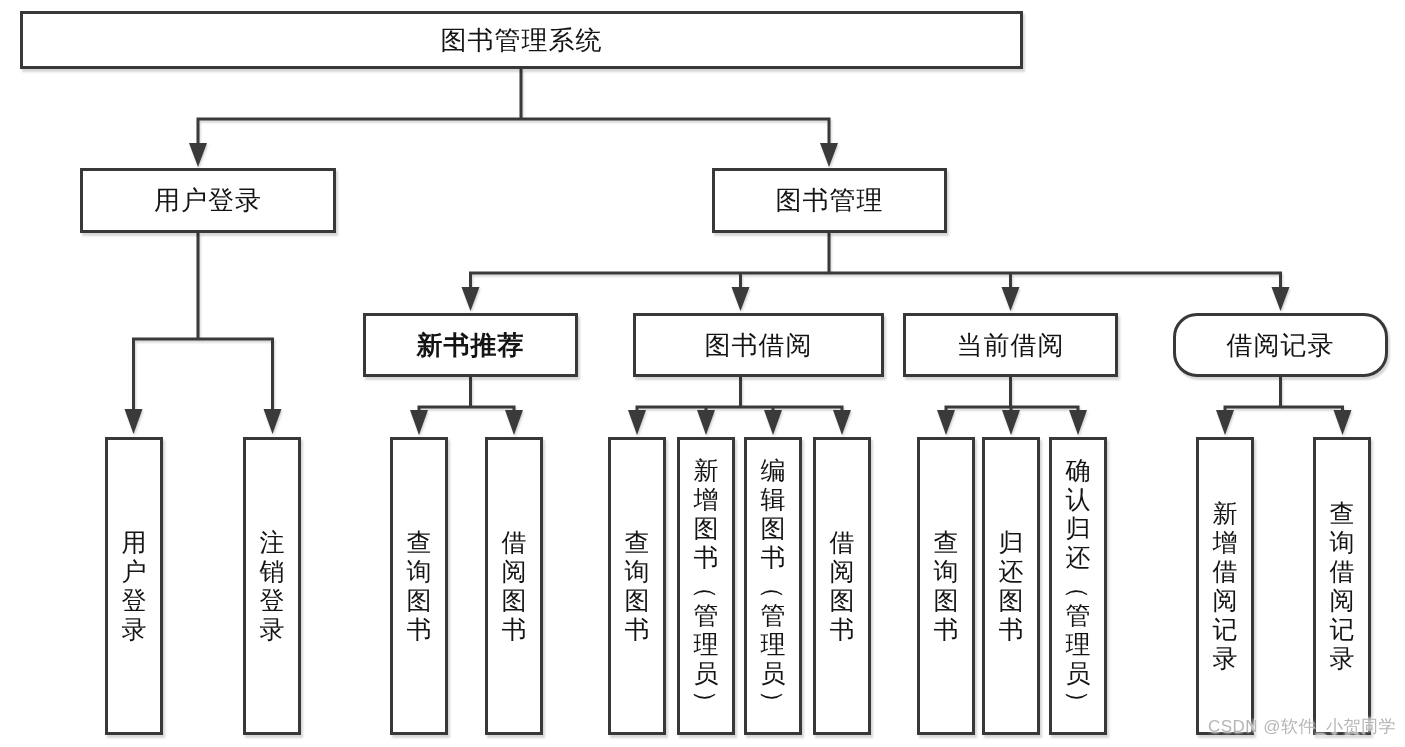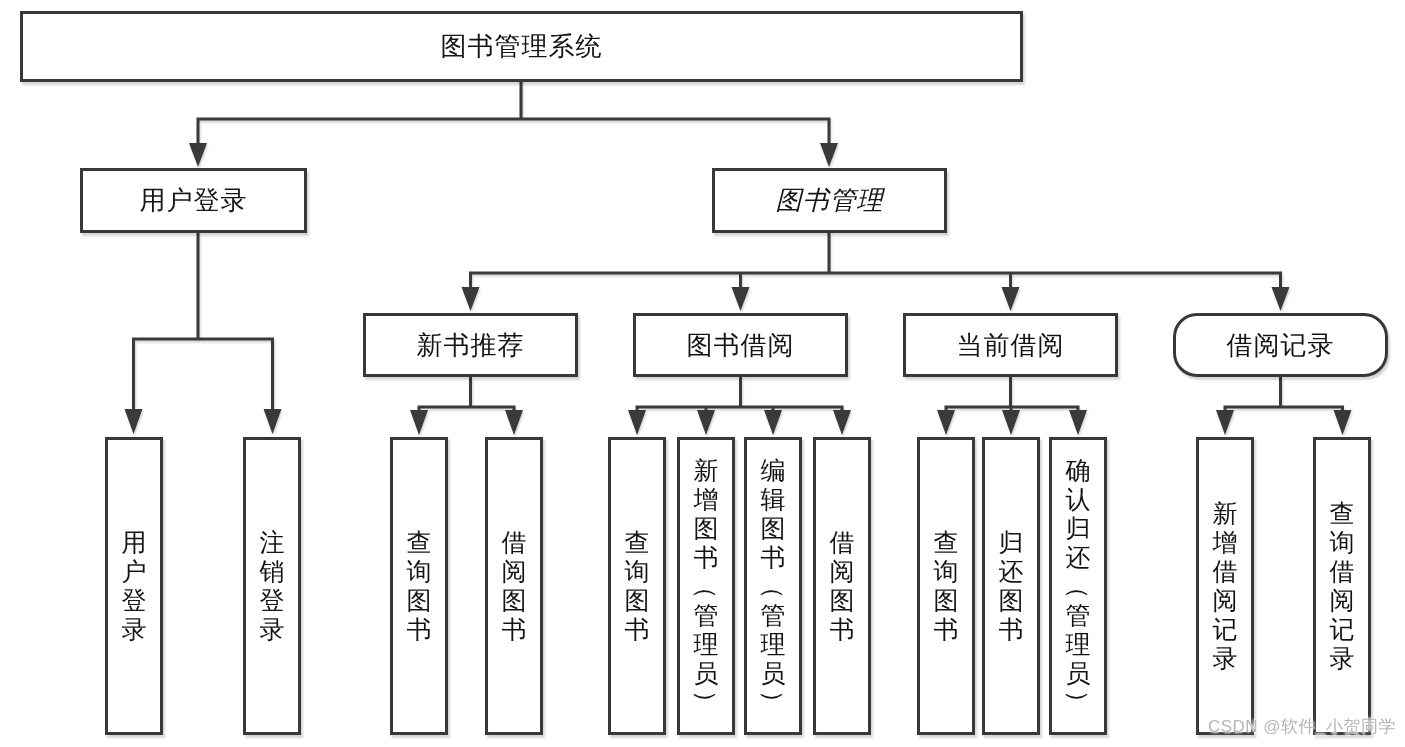--- a/index.html
+++ b/index.html
@@ -84,27 +84,27 @@
     <path d="M1010.5 377 V407 M946 413 V407 H1078 V413 M1011 407 V413"></path>
     <polygon points="937,410 955,410 946,435"></polygon>
     <polygon points="1002,410 1020,410 1011,435"></polygon>
     <polygon points="1069,410 1087,410 1078,435"></polygon>
 
     <path d="M1280.5 377 V407 M1225 413 V407 H1342.5 V413"></path>
     <polygon points="1216,410 1234,410 1225,435"></polygon>
     <polygon points="1333.5,410 1351.5,410 1342.5,435"></polygon>
   </svg>
 
-  <div class="box hbox" style="left:20px;top:11px;width:1003px;height:71px;">图书管理系统</div>
-
-  <div class="box hbox" style="left:80px;top:168px;width:227px;height:65px;">用户登录</div>
-  <div class="box hbox" style="left:712px;top:168px;width:235px;height:65px;font-style:italic;">图书管理</div>
-
-  <div class="box hbox" style="left:363px;top:313px;width:215px;height:64px;">新书推荐</div>
-  <div class="box hbox" style="left:633px;top:313px;width:215px;height:64px;">图书借阅</div>
+  <div class="box hbox" style="left:20px;top:11px;width:1003px;height:58px;">图书管理系统</div>
+
+  <div class="box hbox" style="left:80px;top:168px;width:256px;height:65px;">用户登录</div>
+  <div class="box hbox" style="left:712px;top:168px;width:235px;height:65px;">图书管理</div>
+
+  <div class="box hbox" style="left:363px;top:313px;width:215px;height:64px;font-weight:bold;">新书推荐</div>
+  <div class="box hbox" style="left:633px;top:313px;width:251px;height:64px;">图书借阅</div>
   <div class="box hbox" style="left:903px;top:313px;width:215px;height:64px;">当前借阅</div>
   <div class="box hbox" style="left:1173px;top:313px;width:215px;height:64px;border-radius:24px;">借阅记录</div>
 
   <div class="box vbox" style="left:105px;top:437px;width:58px;height:298px;">
       <span>用</span>
       <span>户</span>
       <span>登</span>
       <span>录</span>
     </div>
   <div class="box vbox" style="left:243px;top:437px;width:58px;height:298px;">

